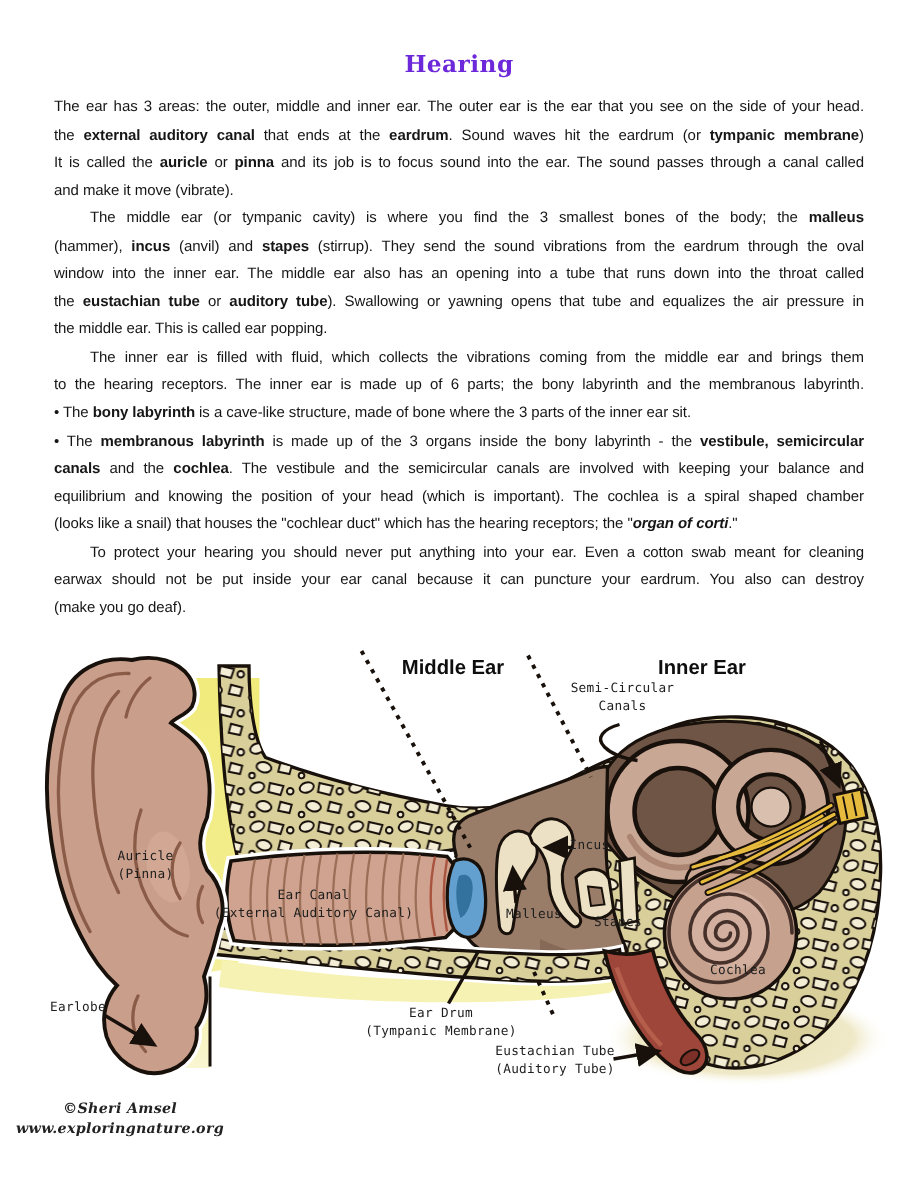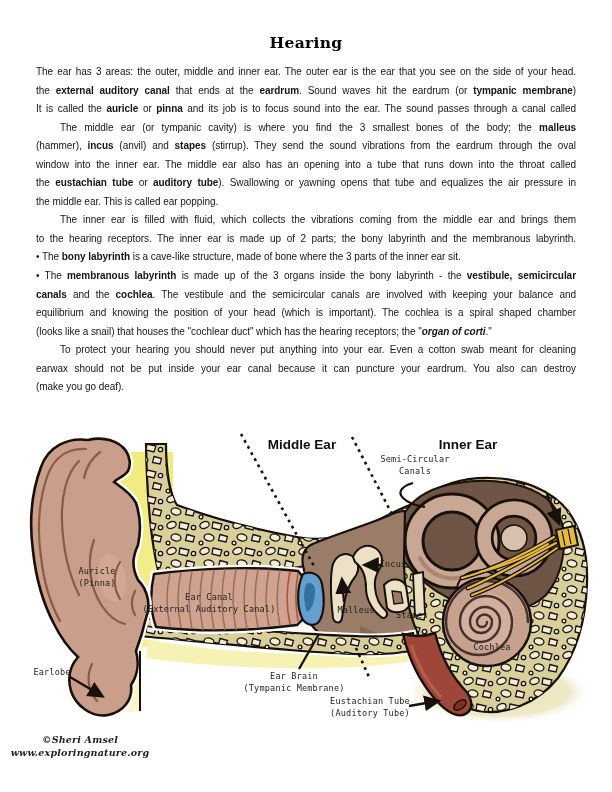--- a/index.html
+++ b/index.html
@@ -1,19 +1,19 @@
 <!DOCTYPE html>
 <html style="--c-ink: #18100a; --c-bone: #d8cf9b; --c-speckle: #f3edd5; --c-skin: #c99e8b; --c-skinline: #8a5c47; --c-canal: #cfa38f; --c-ridge: #9b6e58; --c-yellow: #f2ec80; --c-yellowsoft: #f6f2b4; --c-cavity: #9a7d69; --c-cavityshadow: #7d6150; --c-interior: #6f5546; --c-loop: #c9a795; --c-loophole: #d9c0ae; --c-cochlea: #c5a18e; --c-spiral: #45302a; --c-drum: #64a0cf; --c-drumdark: #33719f; --c-ossicle: #ece1c4; --c-tube: #9d4639; --c-tubedark: #7c3028; --c-tubelight: #b8604e; --c-nerve: #e5ba3d; --c-halo: #e9e1b4;"><head>
 <meta charset="utf-8">
 <style>
   html,body{margin:0;padding:0;background:#fff;}
   #page{position:relative;width:612px;height:792px;background:#fff;overflow:hidden;
         font-family:"Liberation Sans",sans-serif;}
   #doc-title{position:absolute;top:33px;left:0;width:612px;text-align:center;
-        font:bold 15.5px "DejaVu Serif",serif;color:#000000;letter-spacing:.3px;}
+        font:bold 15.5px "DejaVu Serif",serif;color:#6d28d9;letter-spacing:.3px;}
   #text-block{position:absolute;top:66px;left:36px;width:540px;}
   .tl{height:18.55px;white-space:nowrap;font:10px "Liberation Sans",sans-serif;
       letter-spacing:-0.05px;color:#161616;text-align:justify;text-align-last:justify;}
   .tl.nj{text-align:left;text-align-last:left;}
   .tl.ind{text-indent:24px;}
   .b{font-weight:bold;}
   .it{font-style:italic;}
   #diagram{position:absolute;inset:0;pointer-events:none;}
   #diagram svg{position:absolute;inset:0;}
   #diagram-labels{position:absolute;inset:0;}
@@ -26,27 +26,28 @@
 <body>
 
 <div id="page">
 
   <div id="doc-title">Hearing</div>
 
   <div id="text-block">
       <div class="tl"><span>The ear has 3 areas: the outer, middle and inner ear. The outer ear is the ear that you see on the side of your head.</span></div>
       <div class="tl"><span>the </span><span class="b">external auditory canal</span><span> that ends at the </span><span class="b">eardrum</span><span>. Sound waves hit the eardrum (or </span><span class="b">tympanic membrane</span><span>)</span></div>
       <div class="tl"><span>It is called the </span><span class="b">auricle</span><span> or </span><span class="b">pinna</span><span> and its job is to focus sound into the ear. The sound passes through a canal called</span></div>
+      <div class="tl nj"><span>and make it move (vibrate).</span></div>
       <div class="tl ind"><span>The middle ear (or tympanic cavity) is where you find the 3 smallest bones of the body; the </span><span class="b">malleus</span></div>
       <div class="tl"><span>(hammer), </span><span class="b">incus</span><span> (anvil) and </span><span class="b">stapes</span><span> (stirrup). They send the sound vibrations from the eardrum through the oval</span></div>
       <div class="tl"><span>window into the inner ear. The middle ear also has an opening into a tube that runs down into the throat called</span></div>
       <div class="tl"><span>the </span><span class="b">eustachian tube</span><span> or </span><span class="b">auditory tube</span><span>). Swallowing or yawning opens that tube and equalizes the air pressure in</span></div>
       <div class="tl nj"><span>the middle ear. This is called ear popping.</span></div>
       <div class="tl ind"><span>The inner ear is filled with fluid, which collects the vibrations coming from the middle ear and brings them</span></div>
-      <div class="tl"><span>to the hearing receptors. The inner ear is made up of 2 parts; the bony labyrinth and the membranous labyrinth.</span></div>
+      <div class="tl"><span>to the hearing receptors. The inner ear is made up of 6 parts; the bony labyrinth and the membranous labyrinth.</span></div>
       <div class="tl nj"><span>• The </span><span class="b">bony labyrinth</span><span> is a cave-like structure, made of bone where the 3 parts of the inner ear sit.</span></div>
       <div class="tl"><span>• The </span><span class="b">membranous labyrinth</span><span> is made up of the 3 organs inside the bony labyrinth - the </span><span class="b">vestibule, semicircular</span></div>
       <div class="tl"><span class="b">canals</span><span> and the </span><span class="b">cochlea</span><span>. The vestibule and the semicircular canals are involved with keeping your balance and</span></div>
       <div class="tl"><span>equilibrium and knowing the position of your head (which is important). The cochlea is a spiral shaped chamber</span></div>
       <div class="tl nj"><span>(looks like a snail) that houses the "cochlear duct" which has the hearing receptors; the "</span><span class="b it">organ of corti</span><span>."</span></div>
       <div class="tl ind"><span>To protect your hearing you should never put anything into your ear. Even a cotton swab meant for cleaning</span></div>
       <div class="tl"><span>earwax should not be put inside your ear canal because it can puncture your eardrum. You also can destroy</span></div>
       <div class="tl nj"><span>(make you go deaf).</span></div>
     </div>
 
@@ -239,21 +240,21 @@
         <div class="dlab " style="left: 412px; top: 610px;">
           <div>Stapes</div>
         </div>
         <div class="dlab " style="left: 492px; top: 642px;">
           <div>Cochlea</div>
         </div>
         <div class="dlab " style="left: 52px; top: 667px;">
           <div>Earlobe</div>
         </div>
         <div class="dlab " style="left: 294px; top: 671px;">
-          <div>Ear Brain</div>
+          <div>Ear Drum</div>
           <div>(Tympanic Membrane)</div>
         </div>
         <div class="dlab " style="left: 370px; top: 696px;">
           <div>Eustachian Tube</div>
           <div>(Auditory Tube)</div>
         </div>
         <div class="dlab credit" style="left: 80px; top: 734px;">
           <div>©Sheri Amsel</div>
           <div>www.exploringnature.org</div>
         </div>

